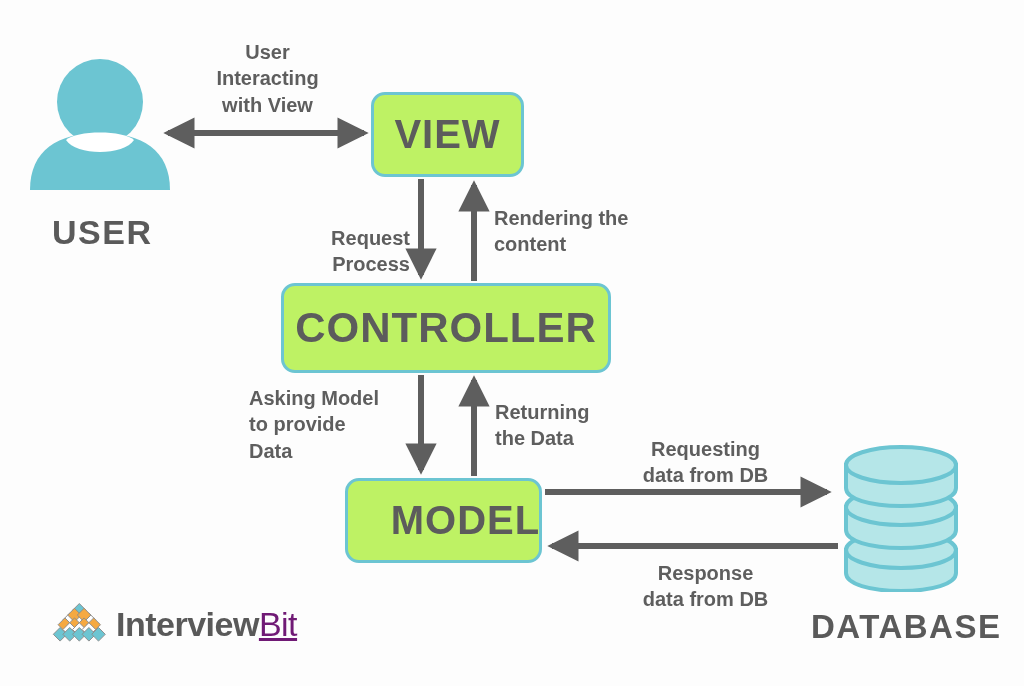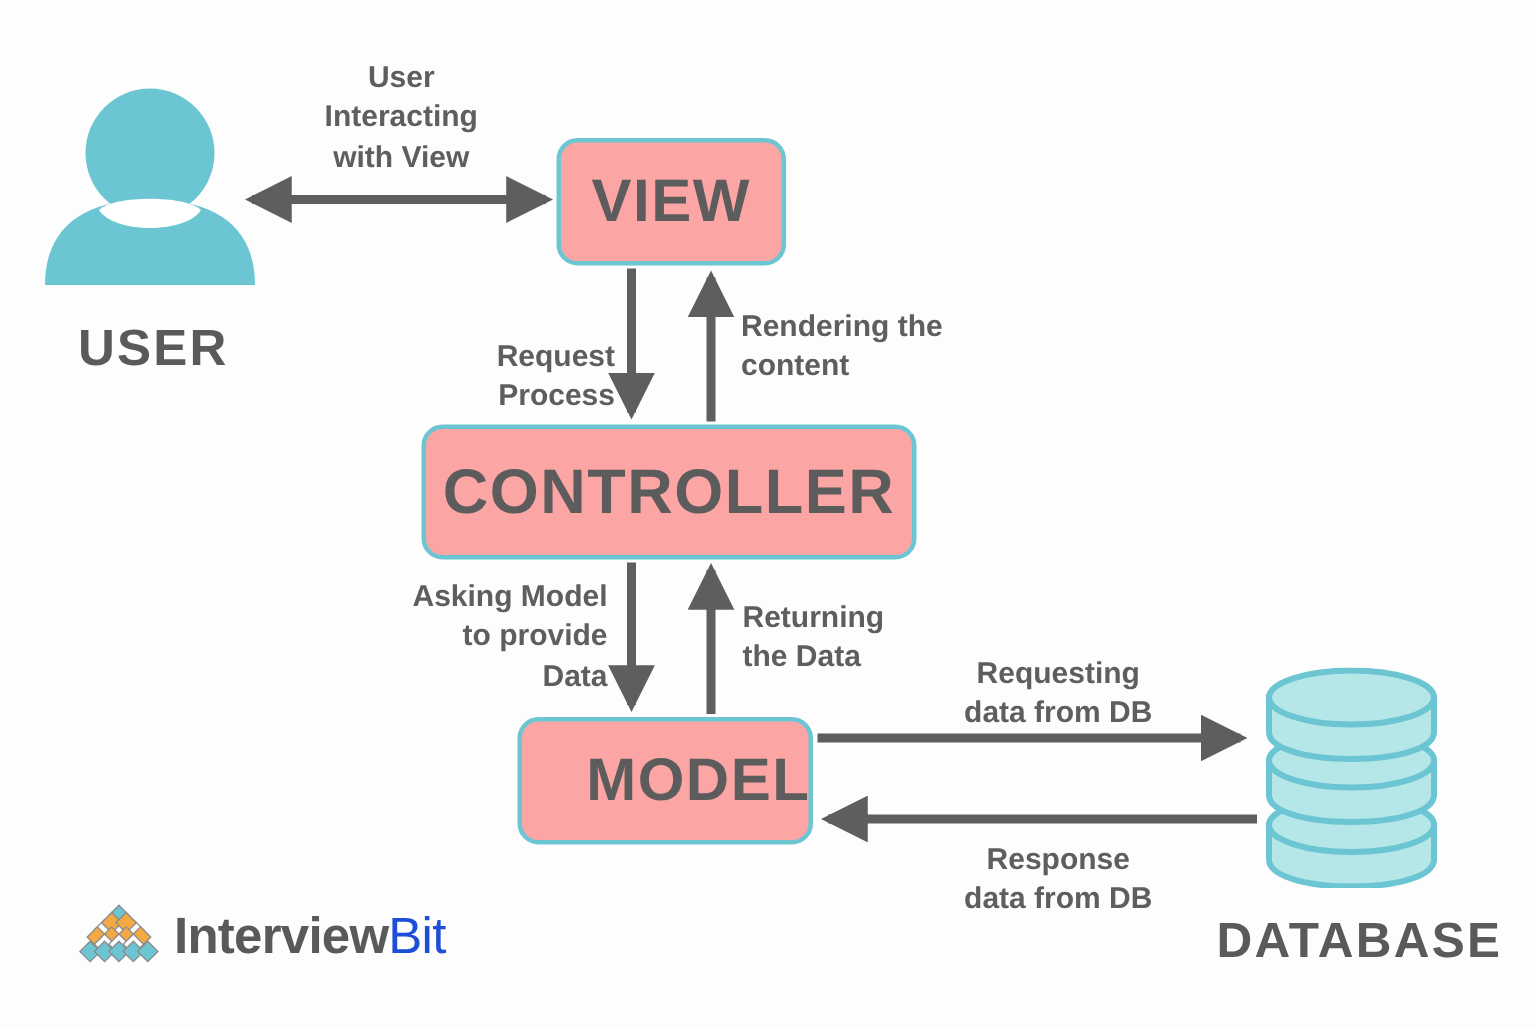--- a/index.html
+++ b/index.html
@@ -21,21 +21,21 @@
   #svg-layer {
     position: absolute;
     left: 0;
     top: 0;
     width: 1024px;
     height: 686px;
   }
   .node-box {
     position: absolute;
     box-sizing: border-box;
-    background: #fca5a5;
+    background: #bef264;
     border: 3px solid #6cc5d2;
     border-radius: 14px;
     display: flex;
     align-items: center;
     justify-content: center;
     color: #5c5c5c;
     font-weight: bold;
     letter-spacing: 1px;
   }
   #box-view {
@@ -100,21 +100,21 @@
   #lbl-rendering {
     left: 494px;
     top: 205px;
     width: 165px;
     text-align: left;
   }
   #lbl-asking-model {
     left: 249px;
     top: 385px;
     width: 156px;
-    text-align: right;
+    text-align: left;
   }
   #lbl-returning {
     left: 495px;
     top: 399px;
     width: 130px;
     text-align: left;
   }
   #lbl-requesting-db {
     left: 618px;
     top: 436px;
@@ -159,22 +159,23 @@
     margin-left: 8px;
     font-size: 34px;
     letter-spacing: -0.5px;
     white-space: nowrap;
   }
   #logo-text .lt-bold {
     color: #595959;
     font-weight: bold;
   }
   #logo-text .lt-light {
-    color: #1d4ed8;
+    color: #701a75;
     font-weight: normal;
+    text-decoration: underline;
   }
 </style>
 </head>
 <body>
 
 <div id="diagram">
 
   <svg id="svg-layer" viewBox="0 0 1024 686" xmlns="http://www.w3.org/2000/svg">
     <defs>
       <marker id="ah-right" viewBox="0 0 10 10" refX="8.5" refY="5" markerWidth="5.2" markerHeight="5.2" orient="auto-start-reverse">

